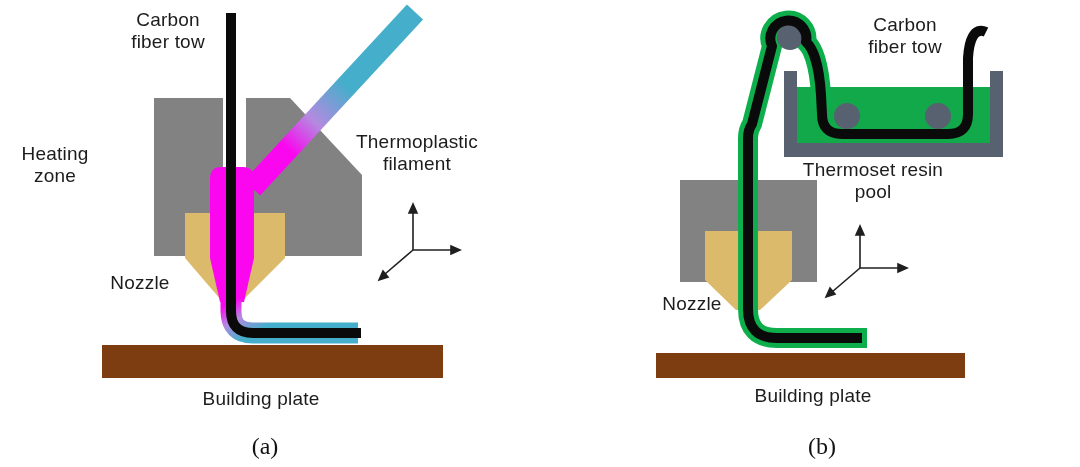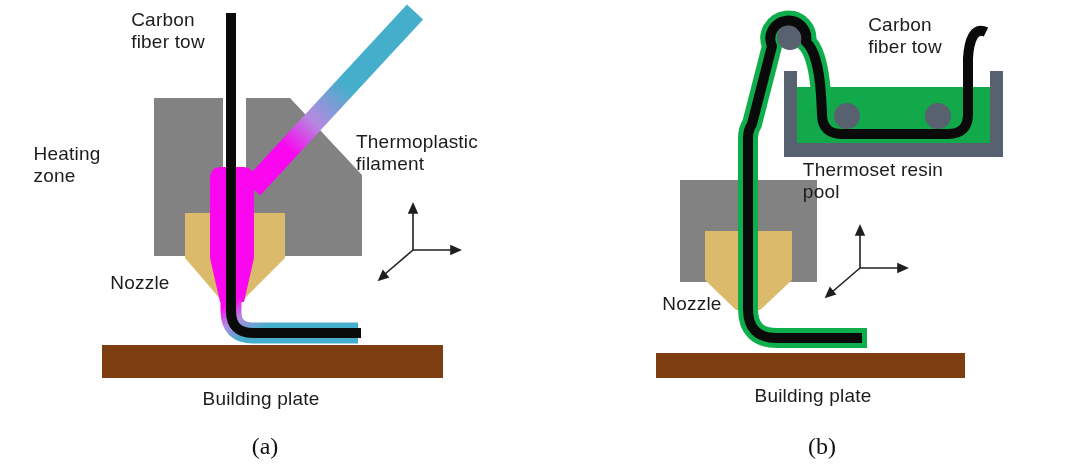--- a/index.html
+++ b/index.html
@@ -3,21 +3,21 @@
 <meta charset="utf-8">
 <style>
   html,body{margin:0;padding:0;}
   body{
     width:1080px;height:467px;position:relative;background:#ffffff;
     font-family:"Liberation Sans",sans-serif;overflow:hidden;
   }
   .canvas{position:absolute;left:0;top:0;}
   .lbl{
     position:absolute;transform:translate(-50%,-50%);
-    text-align:left;white-space:pre-line;line-height:1.16;
+    text-align:center;white-space:pre-line;line-height:1.16;
     font-size:19px;color:#1c1c1c;letter-spacing:.2px;
   }
   .cap{
     position:absolute;transform:translate(-50%,-50%);
     font-family:"Liberation Serif",serif;font-size:24px;color:#121212;
   }
 </style>
 </head>
 <body>
 
@@ -73,21 +73,21 @@
       <line x1="860" y1="268" x2="900" y2="268"></line>
       <polygon points="907,268 898,264 898,272"></polygon>
       <line x1="860" y1="268" x2="832" y2="292"></line>
       <polygon points="826,297 830,288 835,294"></polygon>
     </g>
   </g>
 </svg>
 
 <div class="lbl" style="left:168px;top:31px;">Carbon
 fiber tow</div>
-<div class="lbl" style="left:67px;top:165px;">Heating
+<div class="lbl" style="left:55px;top:165px;">Heating
 zone</div>
 <div class="lbl" style="left:417px;top:133px;margin-top:20px;">Thermoplastic
 filament</div>
 <div class="lbl" style="left:140px;top:283px;">Nozzle</div>
 <div class="lbl" style="left:261px;top:399px;">Building plate</div>
 <div class="cap" style="left:265px;top:446px;">(a)</div>
 
 <div class="lbl" style="left:905px;top:36px;">Carbon
 fiber tow</div>
 <div class="lbl" style="left:873px;top:181px;">Thermoset resin

